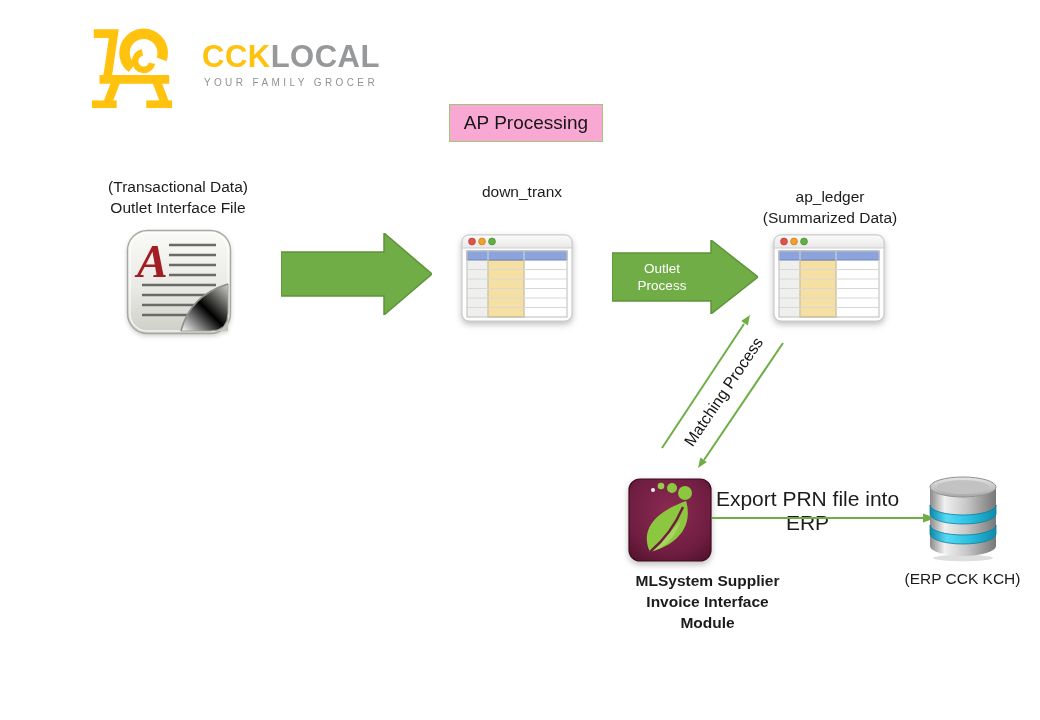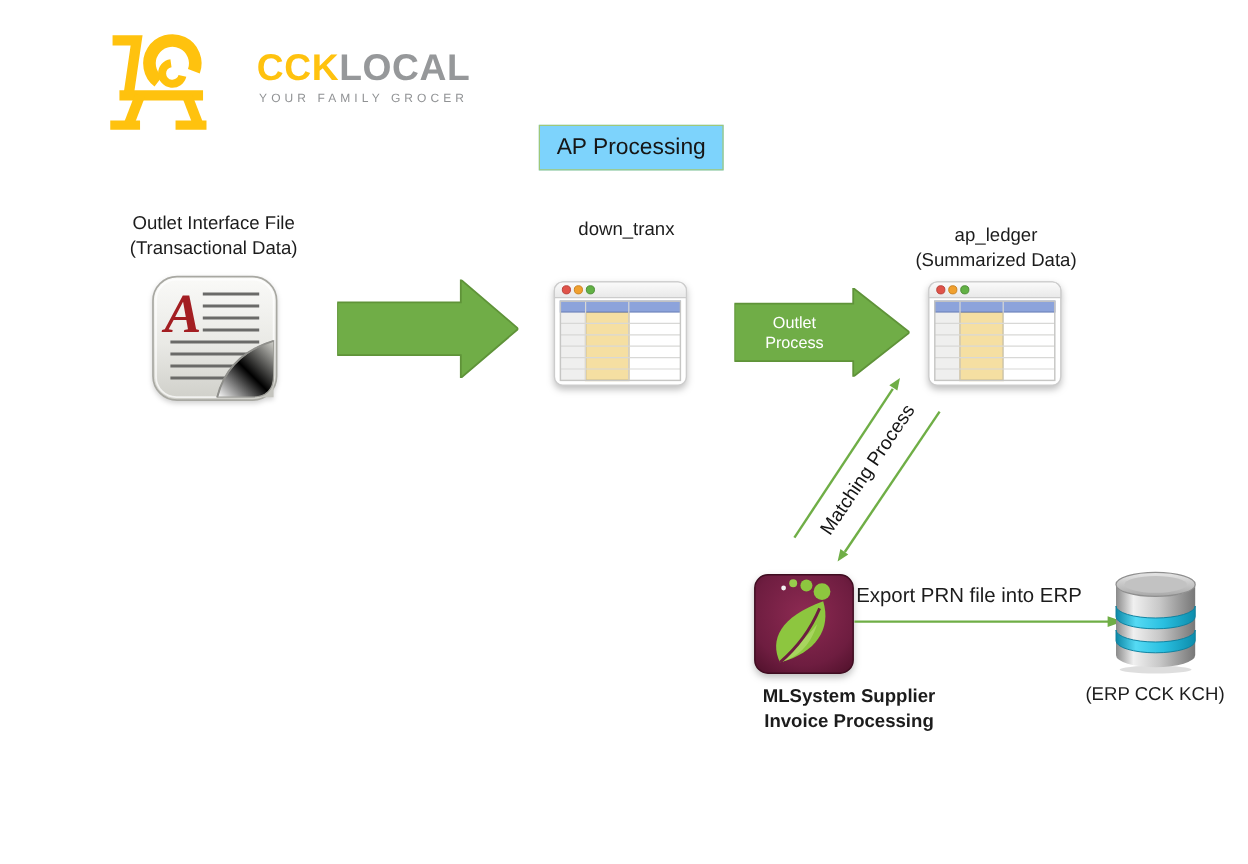--- a/index.html
+++ b/index.html
@@ -8,47 +8,47 @@
     width:1040px; height:720px;
     font-family:"Liberation Sans", sans-serif;
     position:relative; overflow:hidden;
   }
   .abs { position:absolute; }
   .canvas { position:relative; width:1040px; height:720px; background:#fff; }
 
   
   .logo { left:86px; top:25px; display:flex; align-items:flex-start; }
   .cart-svg { width:112px; height:84px; }
-  .logo-text { margin-left:16px; margin-top:16px; }
+  .logo-text { margin-left:4px; margin-top:16px; }
   .brand { font-size:31px; font-weight:bold; letter-spacing:0.5px; line-height:32px; }
   .brand .cck { color:#FFC20E; }
   .brand .local { color:#96989A; }
   .tagline { font-size:10px; letter-spacing:3.4px; color:#909294; margin-top:4px; text-align:center; }
 
   
   .title-box {
     left:449px; top:104px; width:154px; height:38px;
     border:1.5px solid #A0C878; display:flex; align-items:center; justify-content:center;
-    font-size:19px; color:#161616; background:#7dd3fc;
+    font-size:19px; color:#161616; background:#f9a8d4;
   }
 
   
   .node-label { text-align:center; color:#1c1c1c; font-size:15.5px; line-height:21px; }
 
   
   .block-arrow-label { color:#ffffff; display:flex; align-items:center; justify-content:center; text-align:center; }
   .auto-label { left:281px; top:251px; width:104px; height:46px; font-size:21px; }
   .manual-label { left:612px; top:252px; width:100px; height:50px; font-size:13.5px; line-height:17px; flex-direction:column; }
 
   .matching-label {
     left:656px; top:383px; width:136px; text-align:center;
     font-size:16px; color:#141414; transform:rotate(-56deg);
   }
 
-  .export-label { left:700px; top:487px; width:215px; text-align:center; font-size:17px; color:#1c1c1c; }
+  .export-label { left:700px; top:487px; width:215px; text-align:center; font-size:21px; color:#1c1c1c; }
 
   .icon-shadow { filter:drop-shadow(0 3px 3px rgba(0,0,0,0.25)); }
   .soft-shadow { filter:drop-shadow(0 2px 2px rgba(0,0,0,0.18)); }
 </style>
 </head>
 <body>
 
 <svg width="0" height="0" style="position:absolute" aria-hidden="true">
   <defs>
     <linearGradient id="docGrad" x1="0" y1="0" x2="0" y2="1">
@@ -109,22 +109,22 @@
     </svg>
     <div class="logo-text">
       <div class="brand"><span class="cck">CCK</span><span class="local">LOCAL</span></div>
       <div class="tagline">YOUR FAMILY GROCER</div>
     </div>
   </div>
 
   <div class="abs title-box">AP Processing</div>
 
   <div class="abs node-label" style="left:88px; top:176px; width:180px;">
+    <div>(Transactional Data)</div>
     <div>Outlet Interface File</div>
-    <div>(Transactional Data)</div>
   </div>
   <svg class="abs soft-shadow" style="left:125px; top:228px;" width="108" height="108" viewBox="0 0 108 108">
     <rect x="2.5" y="2.5" width="103" height="103" rx="20" fill="url(#docGrad)" stroke="#a8a8a2" stroke-width="1.4"></rect>
     <rect x="5" y="5" width="98" height="98" rx="17" fill="none" stroke="#ffffff" stroke-opacity="0.7" stroke-width="1.5"></rect>
     <g stroke="#6a6a68" stroke-width="2.4">
       <line x1="44" y1="17" x2="91" y2="17"></line>
       <line x1="44" y1="27" x2="91" y2="27"></line>
       <line x1="44" y1="37" x2="91" y2="37"></line>
       <line x1="44" y1="47" x2="91" y2="47"></line>
       <line x1="17" y1="57" x2="91" y2="57"></line>
@@ -212,21 +212,22 @@
     <path d="M22 74 C 13 55 22 36 58 23 C 65 46 52 66 22 74 Z" fill="#8DC63F"></path>
     <path d="M22 74 C 30 64 43 55 53 42 C 47 61 36 70 22 74 Z" fill="#A8D55F"></path>
     <path d="M22 74 C 36 62 47 48 55 29" fill="none" stroke="#6E1D40" stroke-width="2.4"></path>
     <circle cx="57" cy="15" r="7" fill="#8DC63F"></circle>
     <circle cx="44" cy="10" r="5" fill="#8DC63F"></circle>
     <circle cx="33" cy="8" r="3.3" fill="#97CC4C"></circle>
     <circle cx="25" cy="12" r="2" fill="#f2f2f2"></circle>
   </svg>
   <div class="abs node-label" style="left:620px; top:570px; width:175px;font-weight:bold;">
     <div>MLSystem Supplier</div>
-    <div>Invoice Processing</div>
+    <div>Invoice Interface</div>
+    <div>Module</div>
   </div>
 
   <div class="abs export-label">Export PRN file into ERP</div>
   <svg class="abs" style="left:710px; top:511px;" width="228" height="14" viewBox="0 0 228 14">
     <line x1="2" y1="7" x2="214" y2="7" stroke="#6FAE46" stroke-width="1.8"></line>
     <polygon points="226,7 213,2.5 213,11.5" fill="#6FAE46"></polygon>
   </svg>
 
   <svg class="abs" style="left:926px; top:474px;" width="74" height="88" viewBox="0 0 74 88">
     <ellipse cx="37" cy="84" rx="30" ry="3.2" fill="rgba(0,0,0,0.13)"></ellipse>

